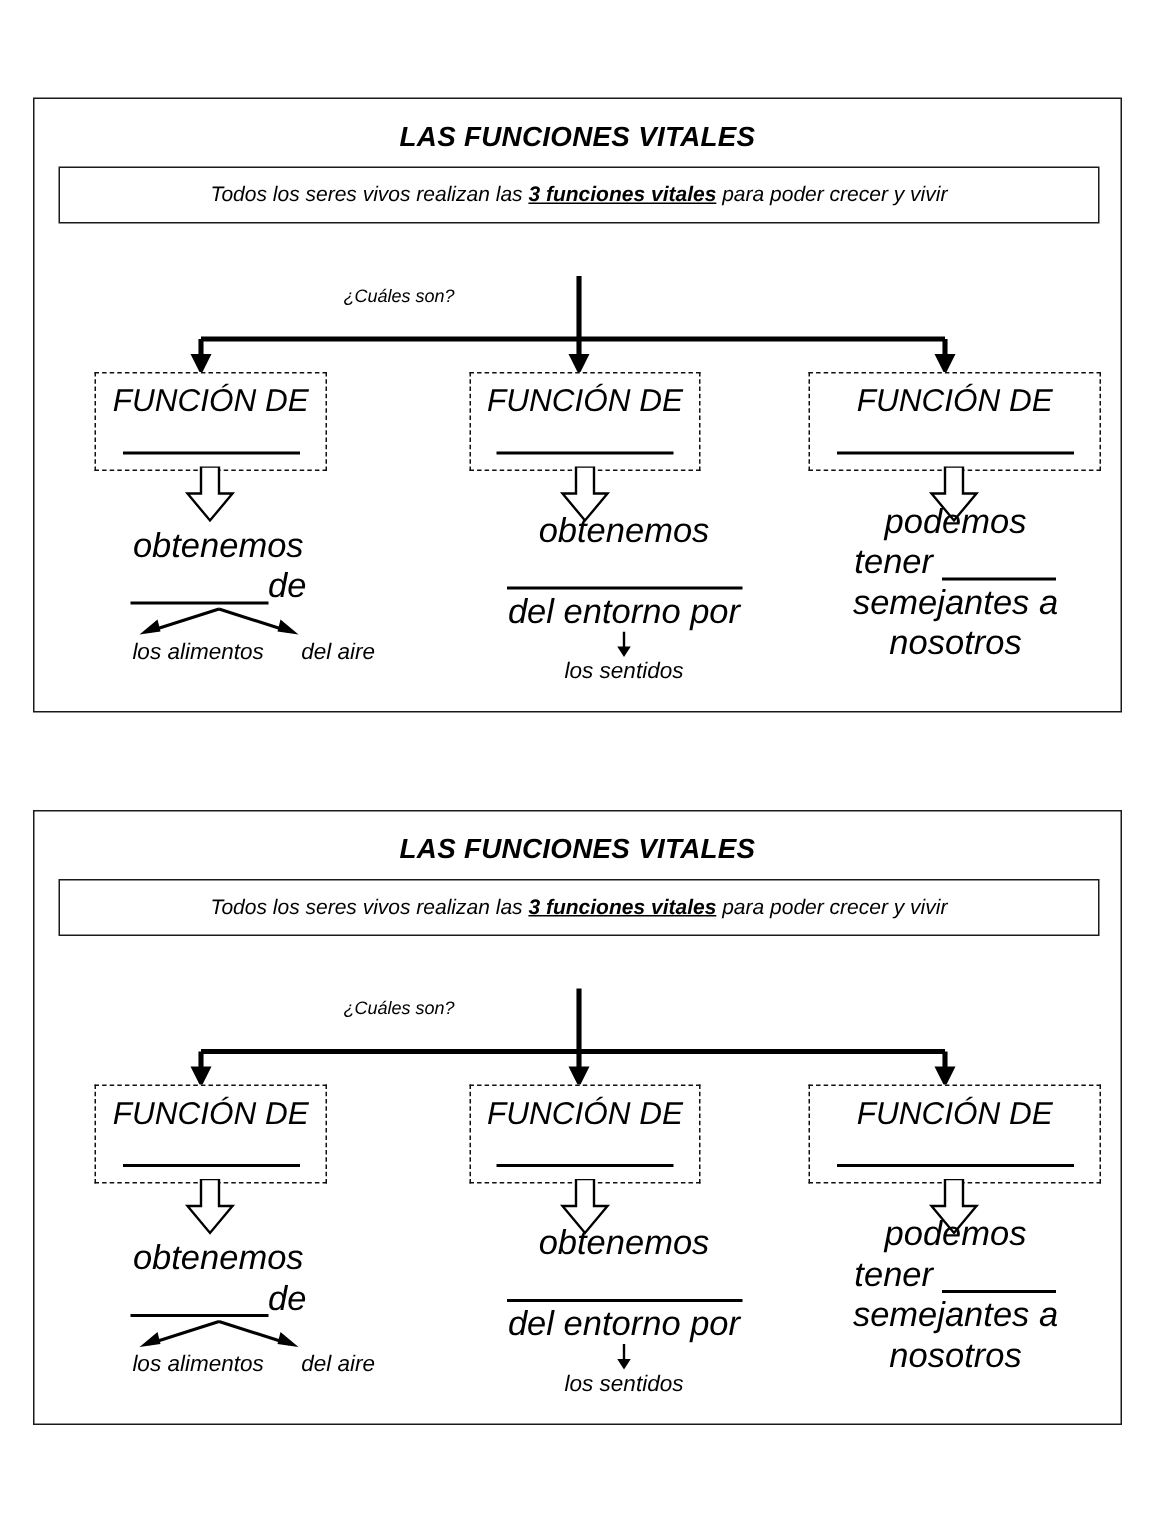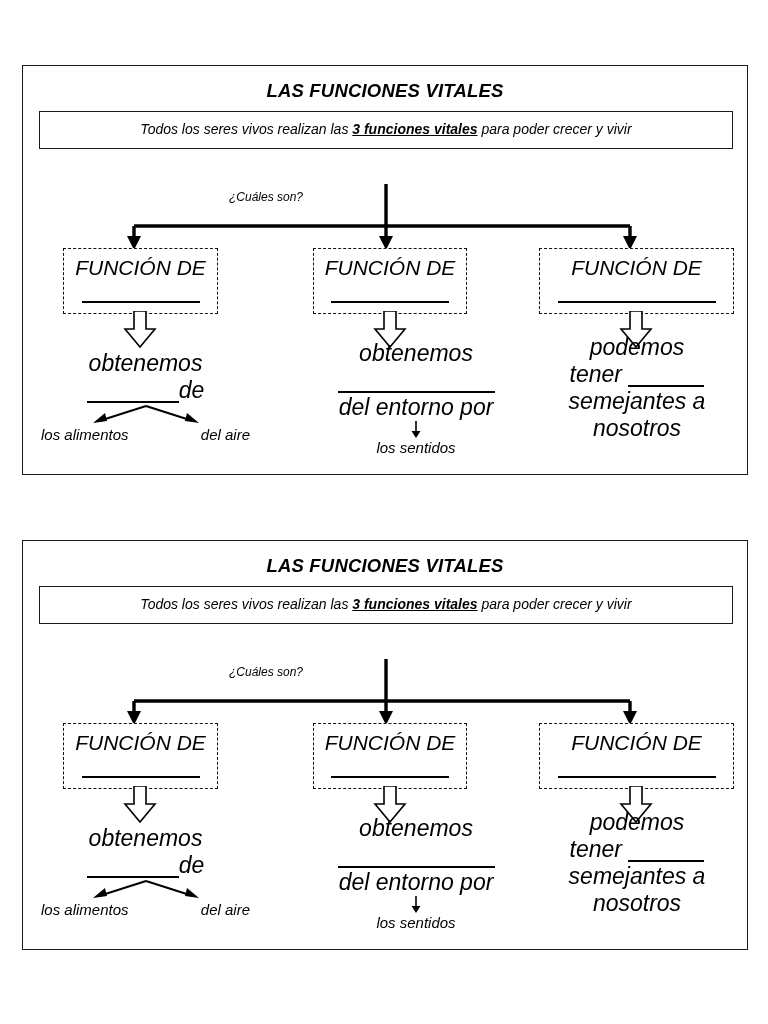--- a/index.html
+++ b/index.html
@@ -160,23 +160,24 @@
 
   .tiny-arrow-wrap {
     position: relative;
     height: 18px;
     width: 100%;
   }
   .tiny-arrow { position: absolute; left: 50%; transform: translateX(-50%); top: 0; }
 
   .pair {
     display: flex;
-    justify-content: space-between;
+    justify-content: flex-end;
     padding: 0 8px;
     box-sizing: border-box;
+    gap: 25px;
   }
 </style>
 </head>
 <body>
 
 <div class="panel panel--one">
   <div class="panel-inner">
 
     <div class="panel-title">LAS FUNCIONES VITALES</div>
 

